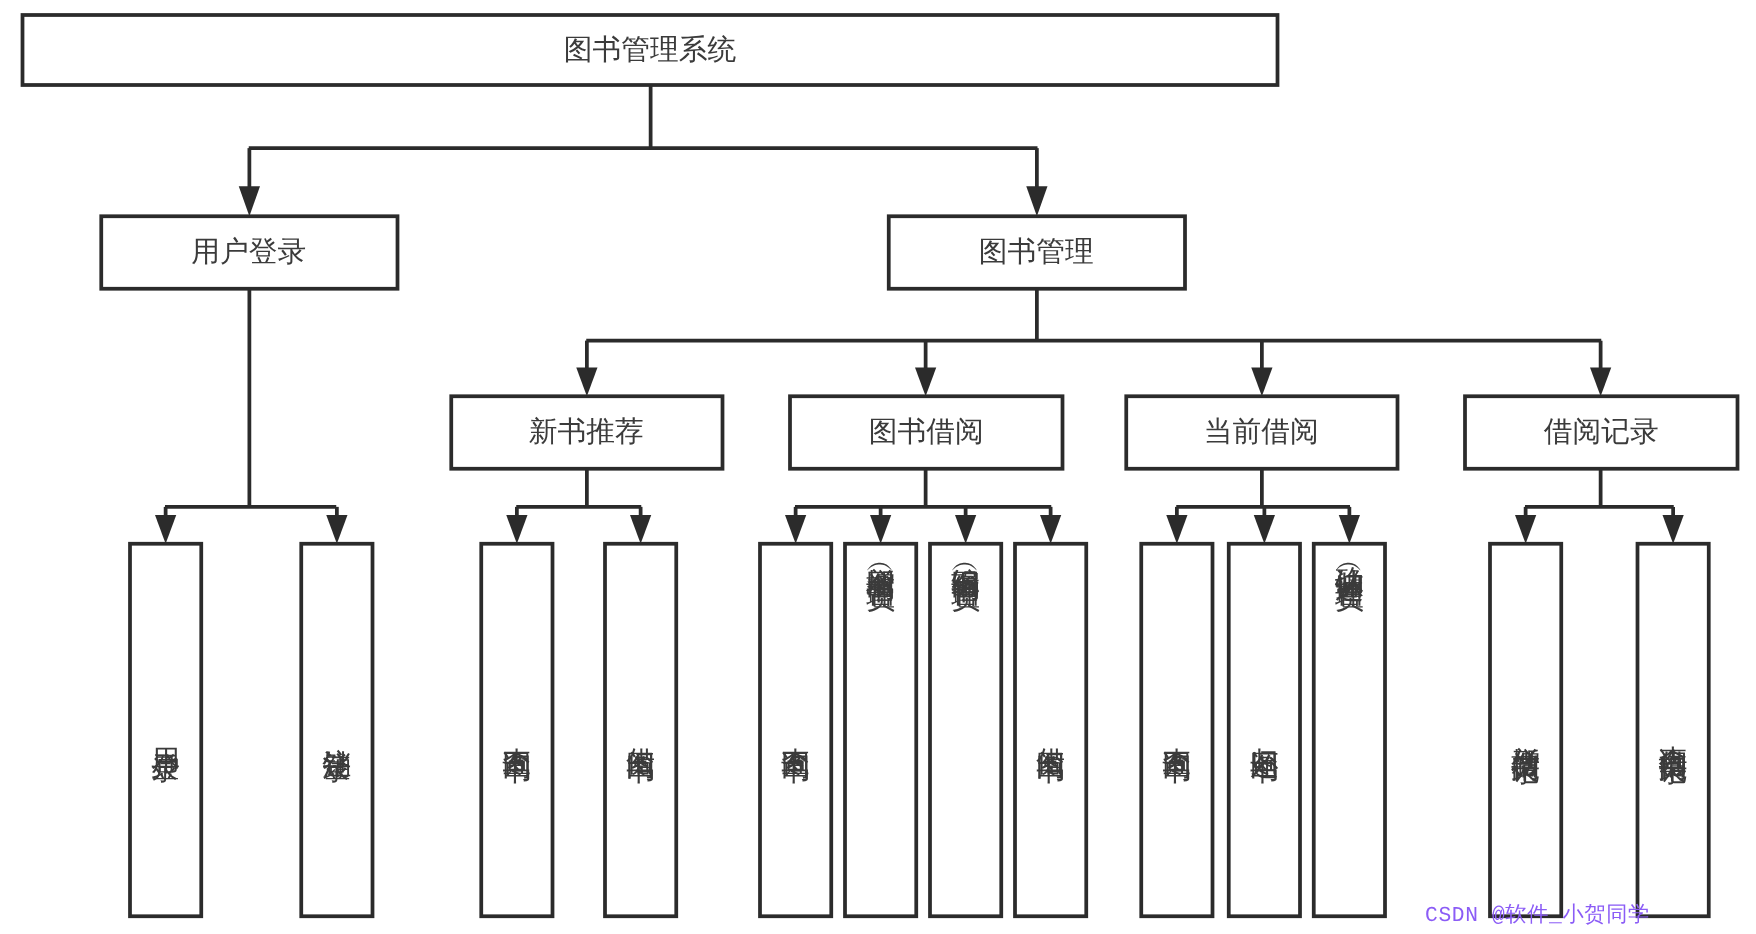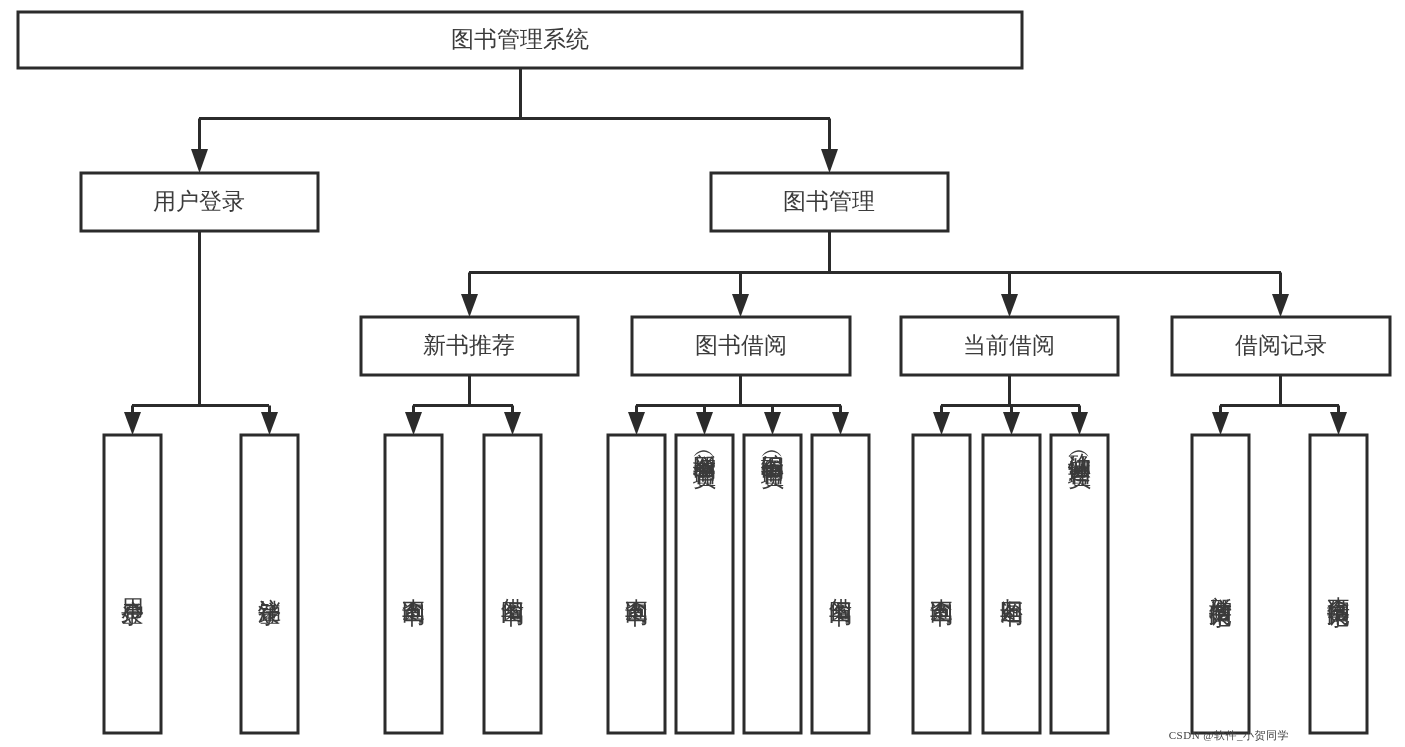--- a/index.html
+++ b/index.html
@@ -11,20 +11,21 @@
     width: 1405px;
     height: 747px;
     font-family: "Liberation Sans", "DejaVu Sans", sans-serif;
     overflow: hidden;
   }
   #diagram-root {
     position: relative;
     width: 1297px;
     height: 747px;
     background: #ffffff;
+    padding-left: 31px;
   }
   svg#tree-svg {
     position: absolute;
     left: 0;
     top: 0;
     width: 1405px;
     height: 747px;
     display: block;
   }
   .node-rect {
@@ -63,23 +64,23 @@
     font-size: 23px;
     line-height: 1.18;
     color: #3b3b3b;
     letter-spacing: 2px;
     white-space: nowrap;
   }
   .watermark {
     position: absolute;
     right: 8px;
     bottom: 4px;
-    font-family: Liberation Serif, serif;
-    font-size: 11px;
-    color: #404040;
+    font-family: Liberation Mono, monospace;
+    font-size: 17px;
+    color: #8b5cf6;
     letter-spacing: 0.5px;
     user-select: none;
   }
 </style>
 </head>
 <body>
 
 <div id="diagram-root">
 
   <svg id="tree-svg" viewBox="0 0 1405 747">

